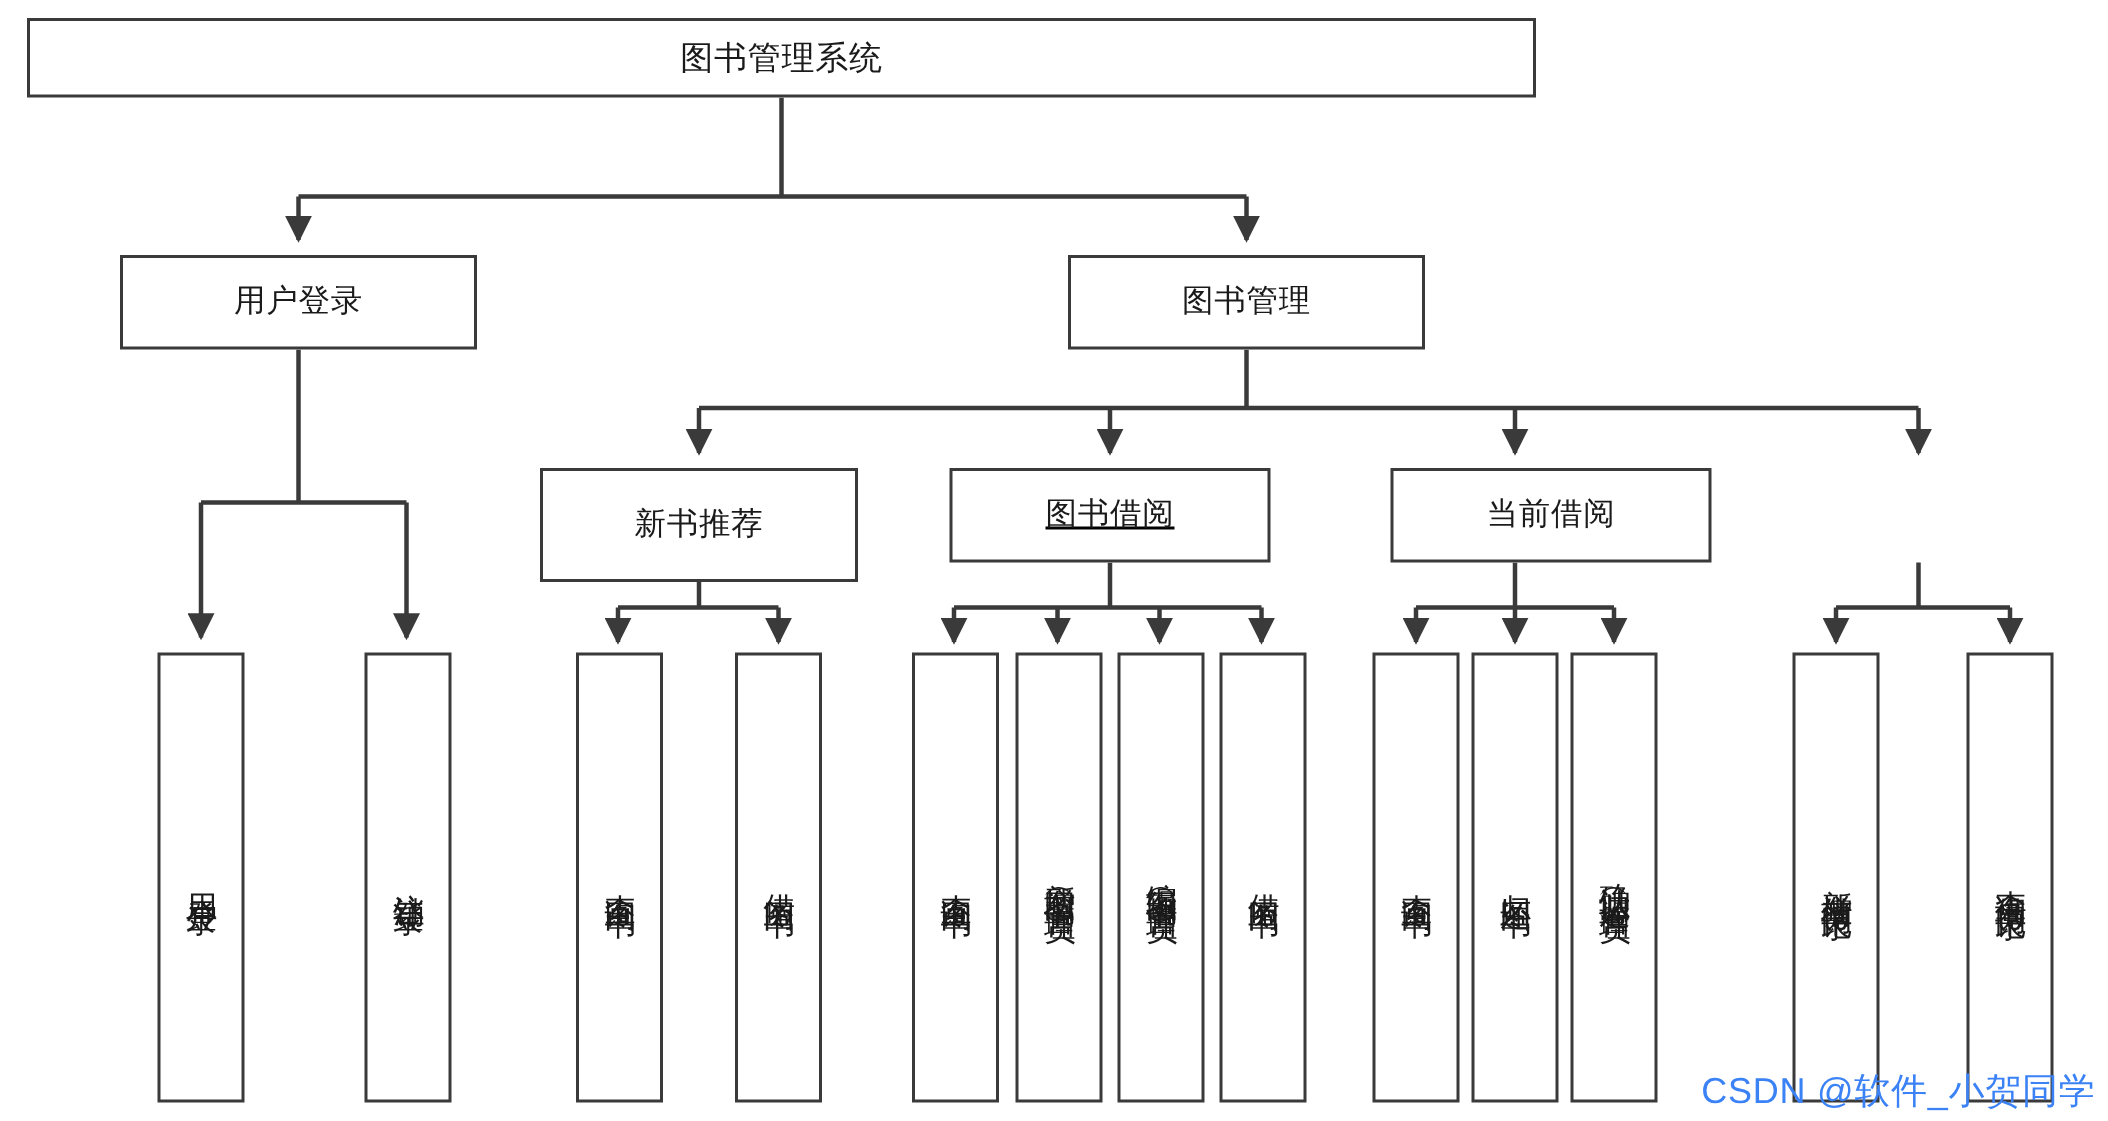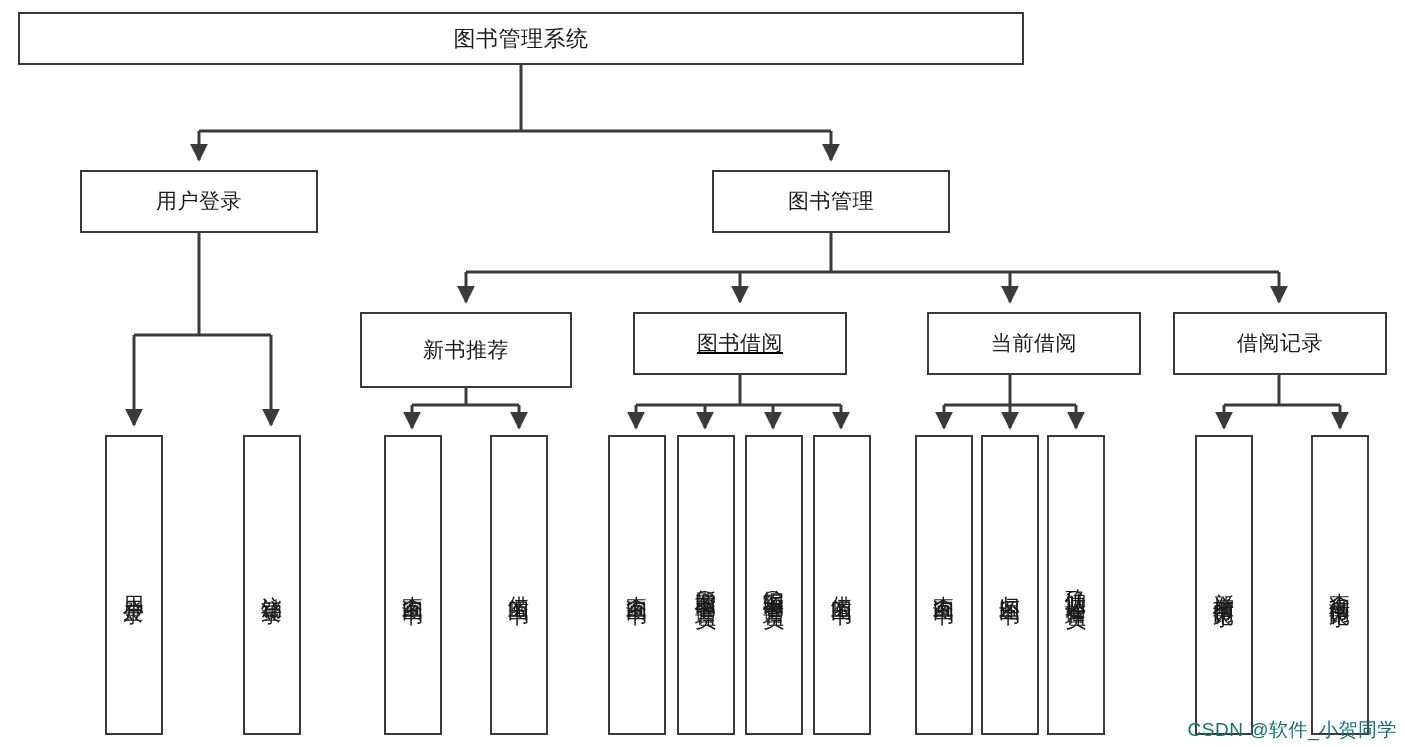--- a/index.html
+++ b/index.html
@@ -33,22 +33,22 @@
     text-orientation:upright;
     white-space:nowrap;
     font-size:21px;
     letter-spacing:3px;
     line-height:1;
   }
   .leaf-box{align-items:center;justify-content:center;}
   .watermark{
     position:absolute;
     right:8px;bottom:4px;
-    color:#0f766e;
-    font-size:19px;
+    color:#3b82f6;
+    font-size:24px;
     letter-spacing:0.5px;
     white-space:nowrap;
     pointer-events:none;
   }
 </style>
 </head>
 <body>
 
 <div id="diagram-root">
 
@@ -115,23 +115,20 @@
 
   <div class="node-box" style="left:360px;top:312px;width:212px;height:76px;">
     <span class="node-label">新书推荐</span>
   </div>
   <div class="node-box" style="left:633px;top:312px;width:214px;height:63px;text-decoration:underline;">
     <span class="node-label">图书借阅</span>
   </div>
   <div class="node-box" style="left:903px;top:312px;width:214px;height:63px;margin-left:24px;">
     <span class="node-label">当前借阅</span>
   </div>
-  <div class="node-box" style="left:1173px;top:312px;width:214px;height:63px;">
-    <span class="node-label">借阅记录</span>
-  </div>
 
   <div class="node-box leaf-box" style="left:105px;top:435px;width:58px;height:300px;">
     <span class="node-label">用户登录</span>
   </div>
   <div class="node-box leaf-box" style="left:243px;top:435px;width:58px;height:300px;">
     <span class="node-label">注销登录</span>
   </div>
 
   <div class="node-box leaf-box" style="left:384px;top:435px;width:58px;height:300px;">
     <span class="node-label">查询图书</span>

